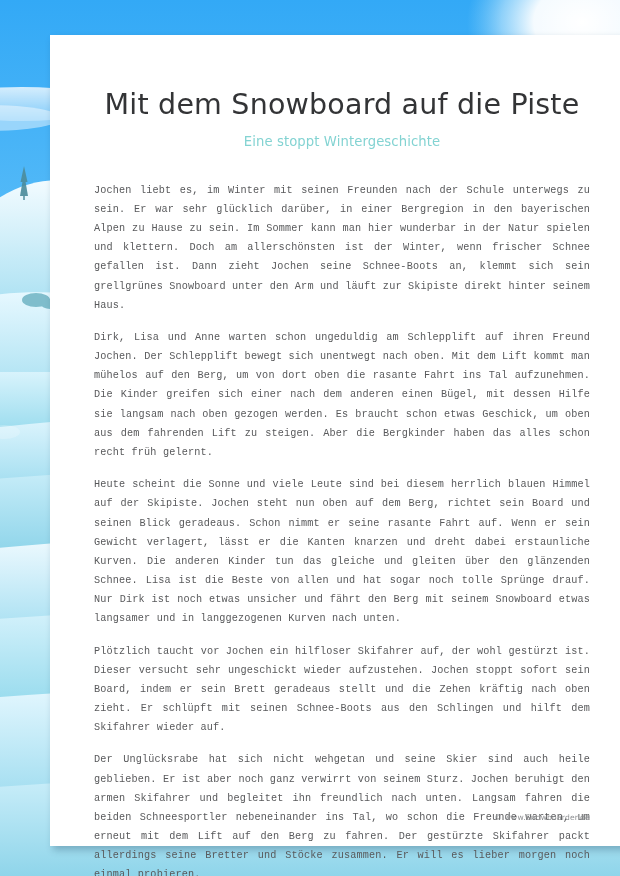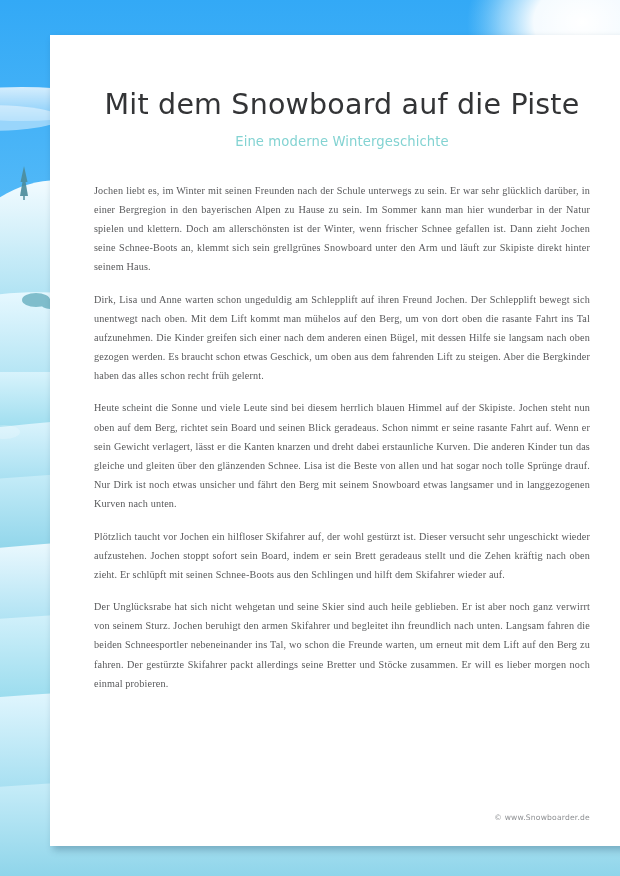--- a/index.html
+++ b/index.html
@@ -60,21 +60,21 @@
     color: #83d3d2;
     margin-top: 12px;
     letter-spacing: 0.1px;
   }
 
   #story {
     margin-top: 32px;
   }
 
   #story p {
-    font-family: Liberation Serif, serif;
+    font-family: Liberation Mono, monospace;
     font-size: 10.2px;
     line-height: 1.88;
     color: #58595b;
     text-align: justify;
     margin-bottom: 13px;
     letter-spacing: 0.15px;
     -webkit-hyphens: none;
     hyphens: none;
   }
 
@@ -173,21 +173,21 @@
 
     <ellipse cx="4" cy="432" rx="16" ry="7" fill="#ffffff" opacity="0.22"></ellipse>
     <ellipse cx="600" cy="505" rx="40" ry="10" fill="#ffffff" opacity="0.18"></ellipse>
   </svg>
 </div>
 
 <div id="page">
 
   <h1 id="page-title">Mit dem Snowboard auf die Piste</h1>
 
-  <div id="page-subtitle">Eine moderne Wintergeschichte</div>
+  <div id="page-subtitle">Eine stoppt Wintergeschichte</div>
 
   <div id="story">
     <p>Jochen liebt es, im Winter mit seinen Freunden nach der Schule unterwegs zu sein. Er war sehr glücklich darüber, in einer Bergregion in den bayerischen Alpen zu Hause zu sein. Im Sommer kann man hier wunderbar in der Natur spielen und klettern. Doch am allerschönsten ist der Winter, wenn frischer Schnee gefallen ist. Dann zieht Jochen seine Schnee-Boots an, klemmt sich sein grellgrünes Snowboard unter den Arm und läuft zur Skipiste direkt hinter seinem Haus.</p>
     <p>Dirk, Lisa und Anne warten schon ungeduldig am Schlepplift auf ihren Freund Jochen. Der Schlepplift bewegt sich unentwegt nach oben. Mit dem Lift kommt man mühelos auf den Berg, um von dort oben die rasante Fahrt ins Tal aufzunehmen. Die Kinder greifen sich einer nach dem anderen einen Bügel, mit dessen Hilfe sie langsam nach oben gezogen werden. Es braucht schon etwas Geschick, um oben aus dem fahrenden Lift zu steigen. Aber die Bergkinder haben das alles schon recht früh gelernt.</p>
     <p>Heute scheint die Sonne und viele Leute sind bei diesem herrlich blauen Himmel auf der Skipiste. Jochen steht nun oben auf dem Berg, richtet sein Board und seinen Blick geradeaus. Schon nimmt er seine rasante Fahrt auf. Wenn er sein Gewicht verlagert, lässt er die Kanten knarzen und dreht dabei erstaunliche Kurven. Die anderen Kinder tun das gleiche und gleiten über den glänzenden Schnee. Lisa ist die Beste von allen und hat sogar noch tolle Sprünge drauf. Nur Dirk ist noch etwas unsicher und fährt den Berg mit seinem Snowboard etwas langsamer und in langgezogenen Kurven nach unten.</p>
     <p>Plötzlich taucht vor Jochen ein hilfloser Skifahrer auf, der wohl gestürzt ist. Dieser versucht sehr ungeschickt wieder aufzustehen. Jochen stoppt sofort sein Board, indem er sein Brett geradeaus stellt und die Zehen kräftig nach oben zieht. Er schlüpft mit seinen Schnee-Boots aus den Schlingen und hilft dem Skifahrer wieder auf.</p>
     <p>Der Unglücksrabe hat sich nicht wehgetan und seine Skier sind auch heile geblieben. Er ist aber noch ganz verwirrt von seinem Sturz. Jochen beruhigt den armen Skifahrer und begleitet ihn freundlich nach unten. Langsam fahren die beiden Schneesportler nebeneinander ins Tal, wo schon die Freunde warten, um erneut mit dem Lift auf den Berg zu fahren. Der gestürzte Skifahrer packt allerdings seine Bretter und Stöcke zusammen. Er will es lieber morgen noch einmal probieren.</p>
   </div>
 
   <div id="footer">© www.Snowboarder.de</div>

